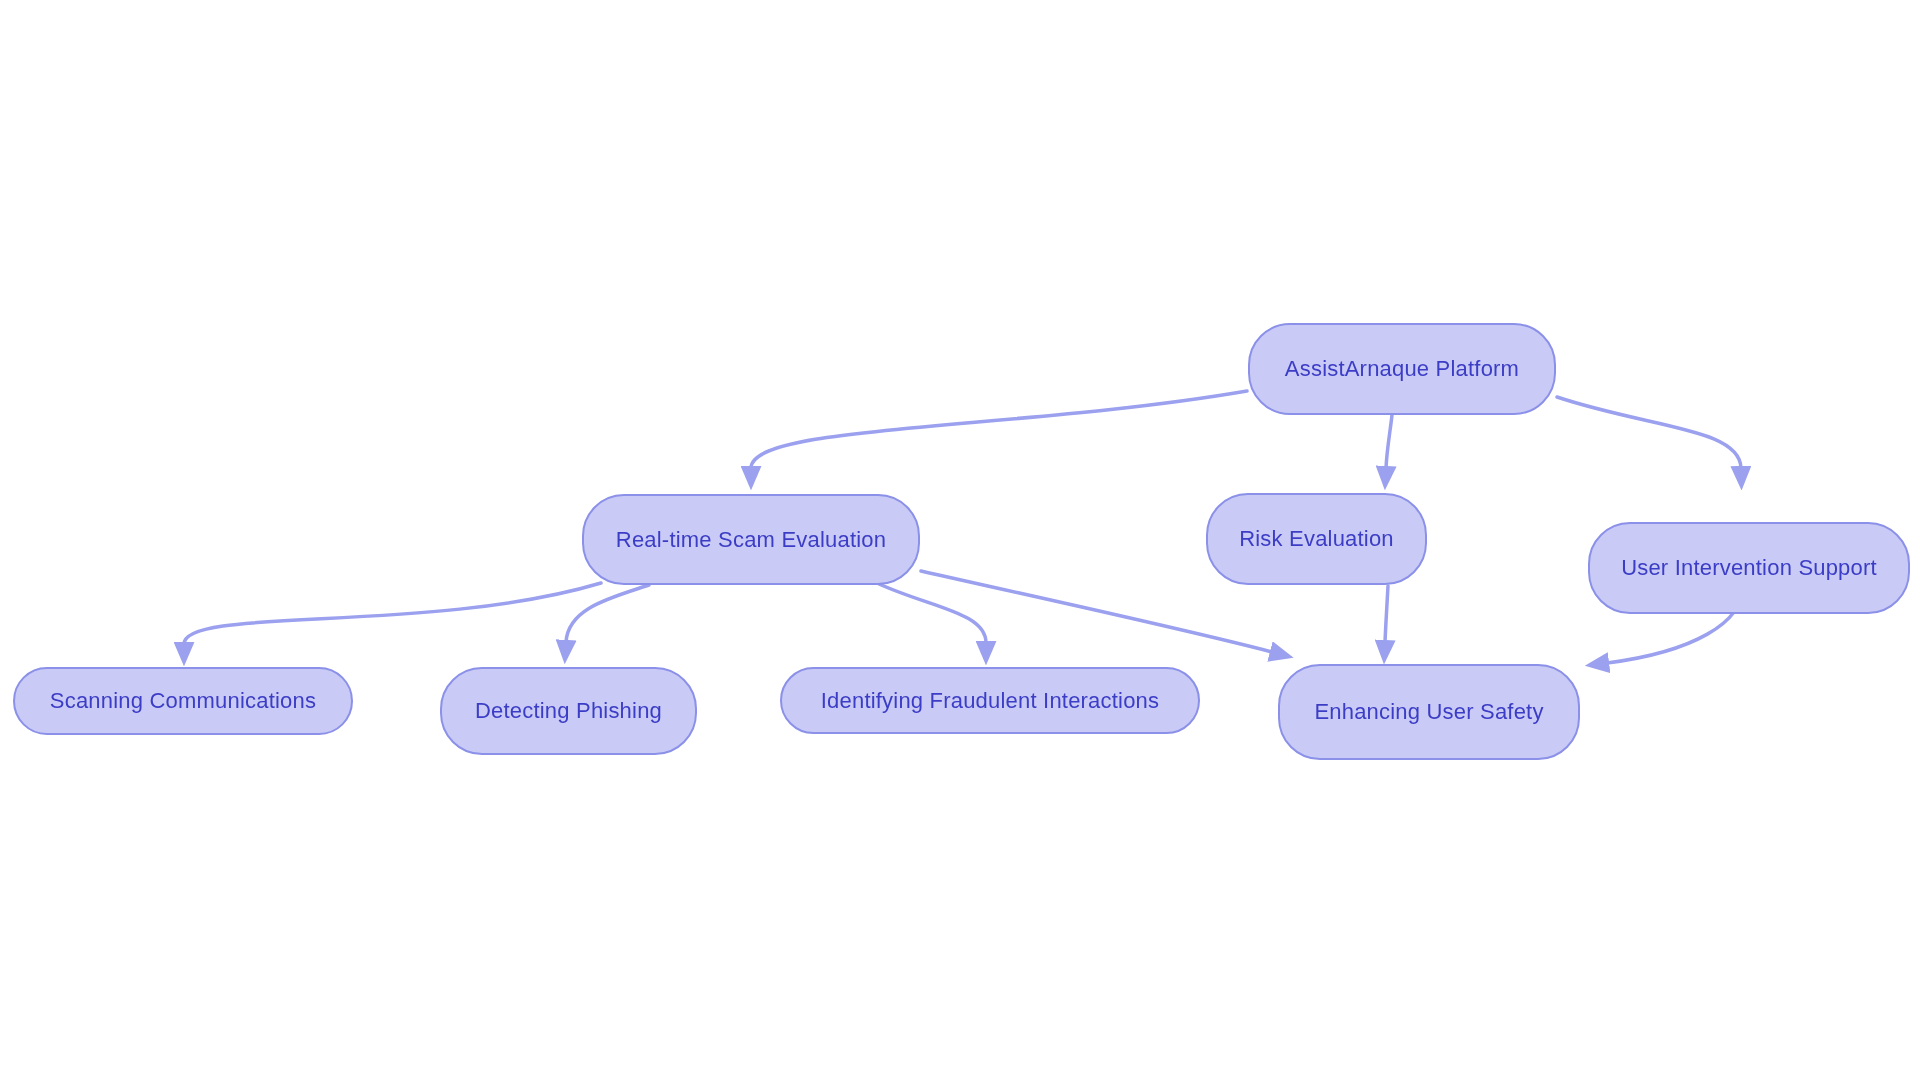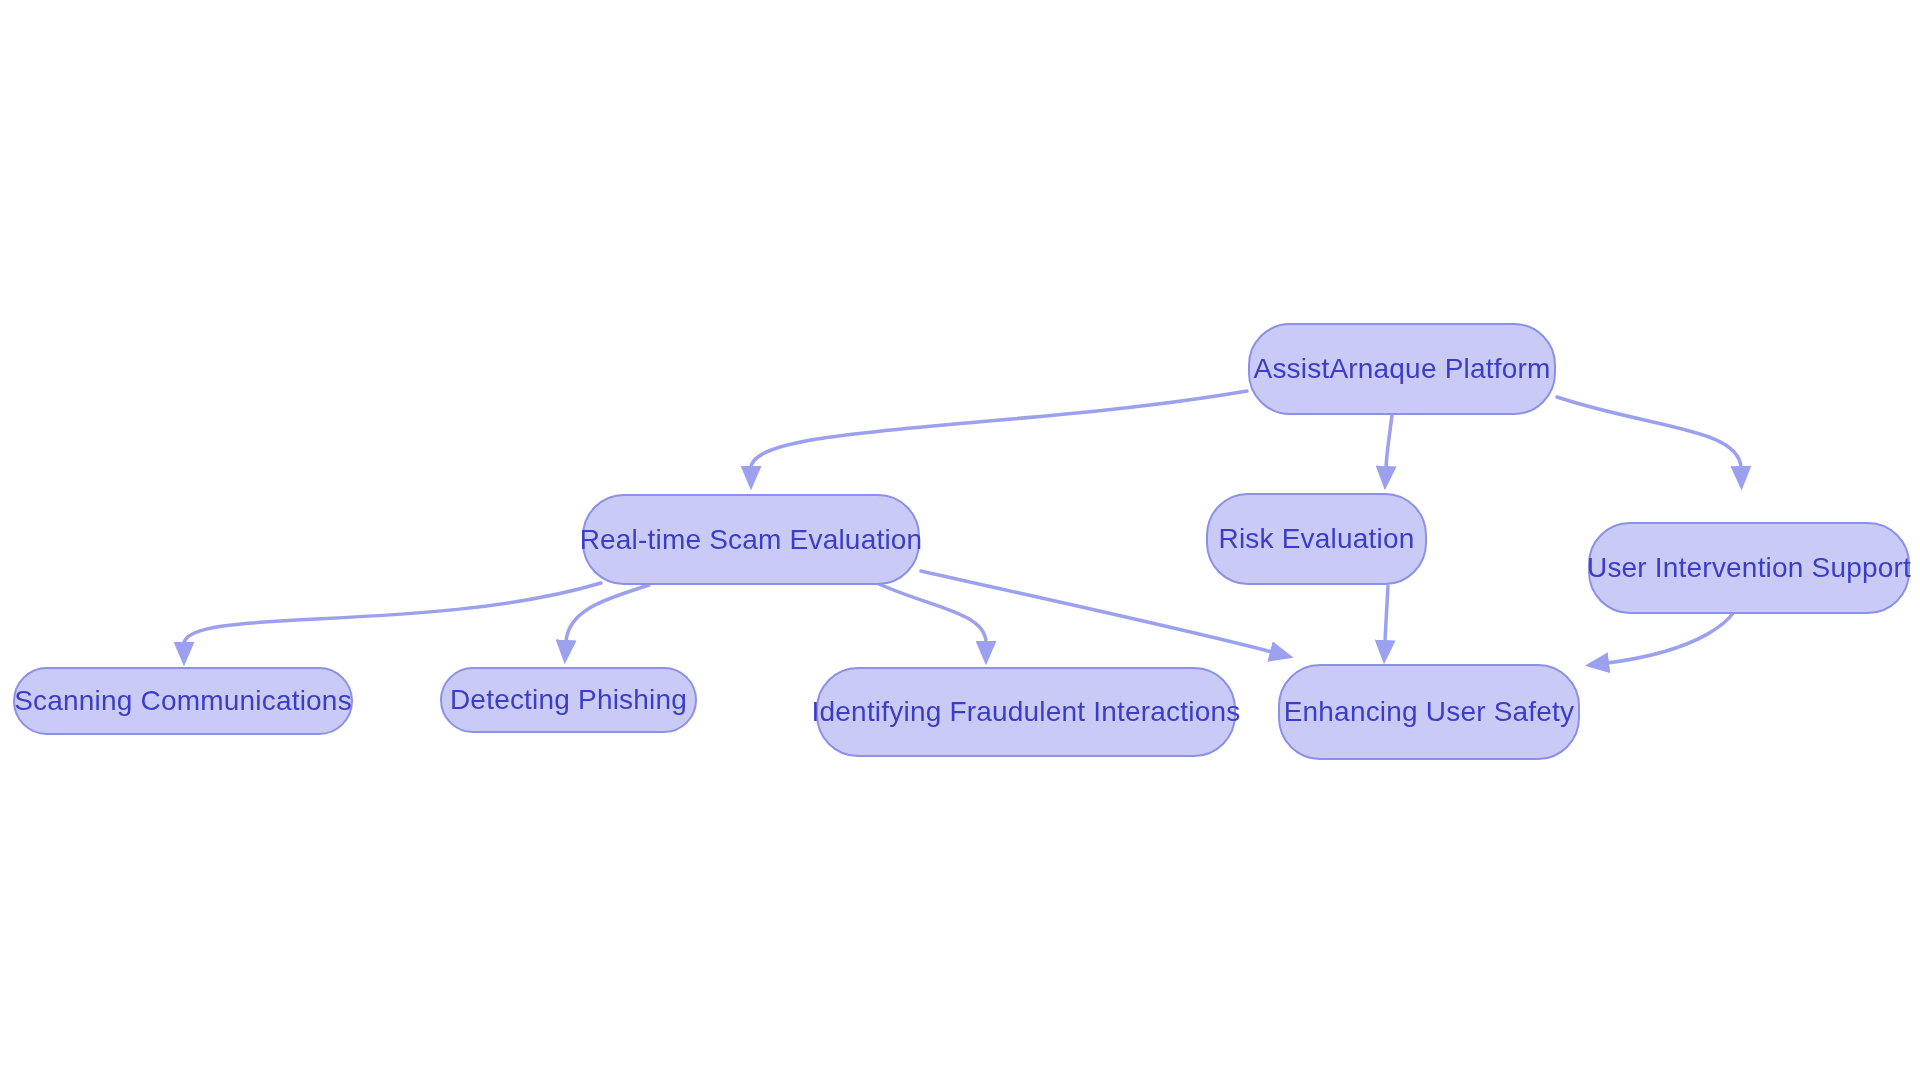--- a/index.html
+++ b/index.html
@@ -38,21 +38,21 @@
     background: var(--node-fill, #c9cbf6);
     border: 2px solid var(--node-border, #8b90e8);
     border-radius: 42px;
     display: flex;
     align-items: center;
     justify-content: center;
     cursor: pointer;
   }
   .node .label {
     color: var(--node-text, #3c3dc6);
-    font-size: 28px;
+    font-size: 22px;
     letter-spacing: 0.2px;
     white-space: nowrap;
     pointer-events: none;
   }
 </style>
 </head>
 <body>
 
 <div class="canvas">
 
@@ -83,23 +83,23 @@
   </div>
   <div class="node" style="left: 1206px; top: 493px; width: 221px; height: 92px;">
     <span class="label">Risk Evaluation</span>
   </div>
   <div class="node" style="left: 1588px; top: 494px; width: 322px; height: 92px; margin-top: 28px;">
     <span class="label">User Intervention Support</span>
   </div>
   <div class="node" style="left: 13px; top: 667px; width: 340px; height: 68px;">
     <span class="label">Scanning Communications</span>
   </div>
-  <div class="node" style="left: 440px; top: 667px; width: 257px; height: 66px;">
+  <div class="node" style="left: 440px; top: 667px; width: 257px; height: 88px;">
     <span class="label">Detecting Phishing</span>
   </div>
-  <div class="node" style="left: 816px; top: 667px; width: 420px; height: 90px;">
+  <div class="node" style="left: 780px; top: 667px; width: 420px; height: 67px;">
     <span class="label">Identifying Fraudulent Interactions</span>
   </div>
   <div class="node" style="left: 1278px; top: 664px; width: 302px; height: 96px;">
     <span class="label">Enhancing User Safety</span>
   </div>
 
 </div>
 
 </body></html>

